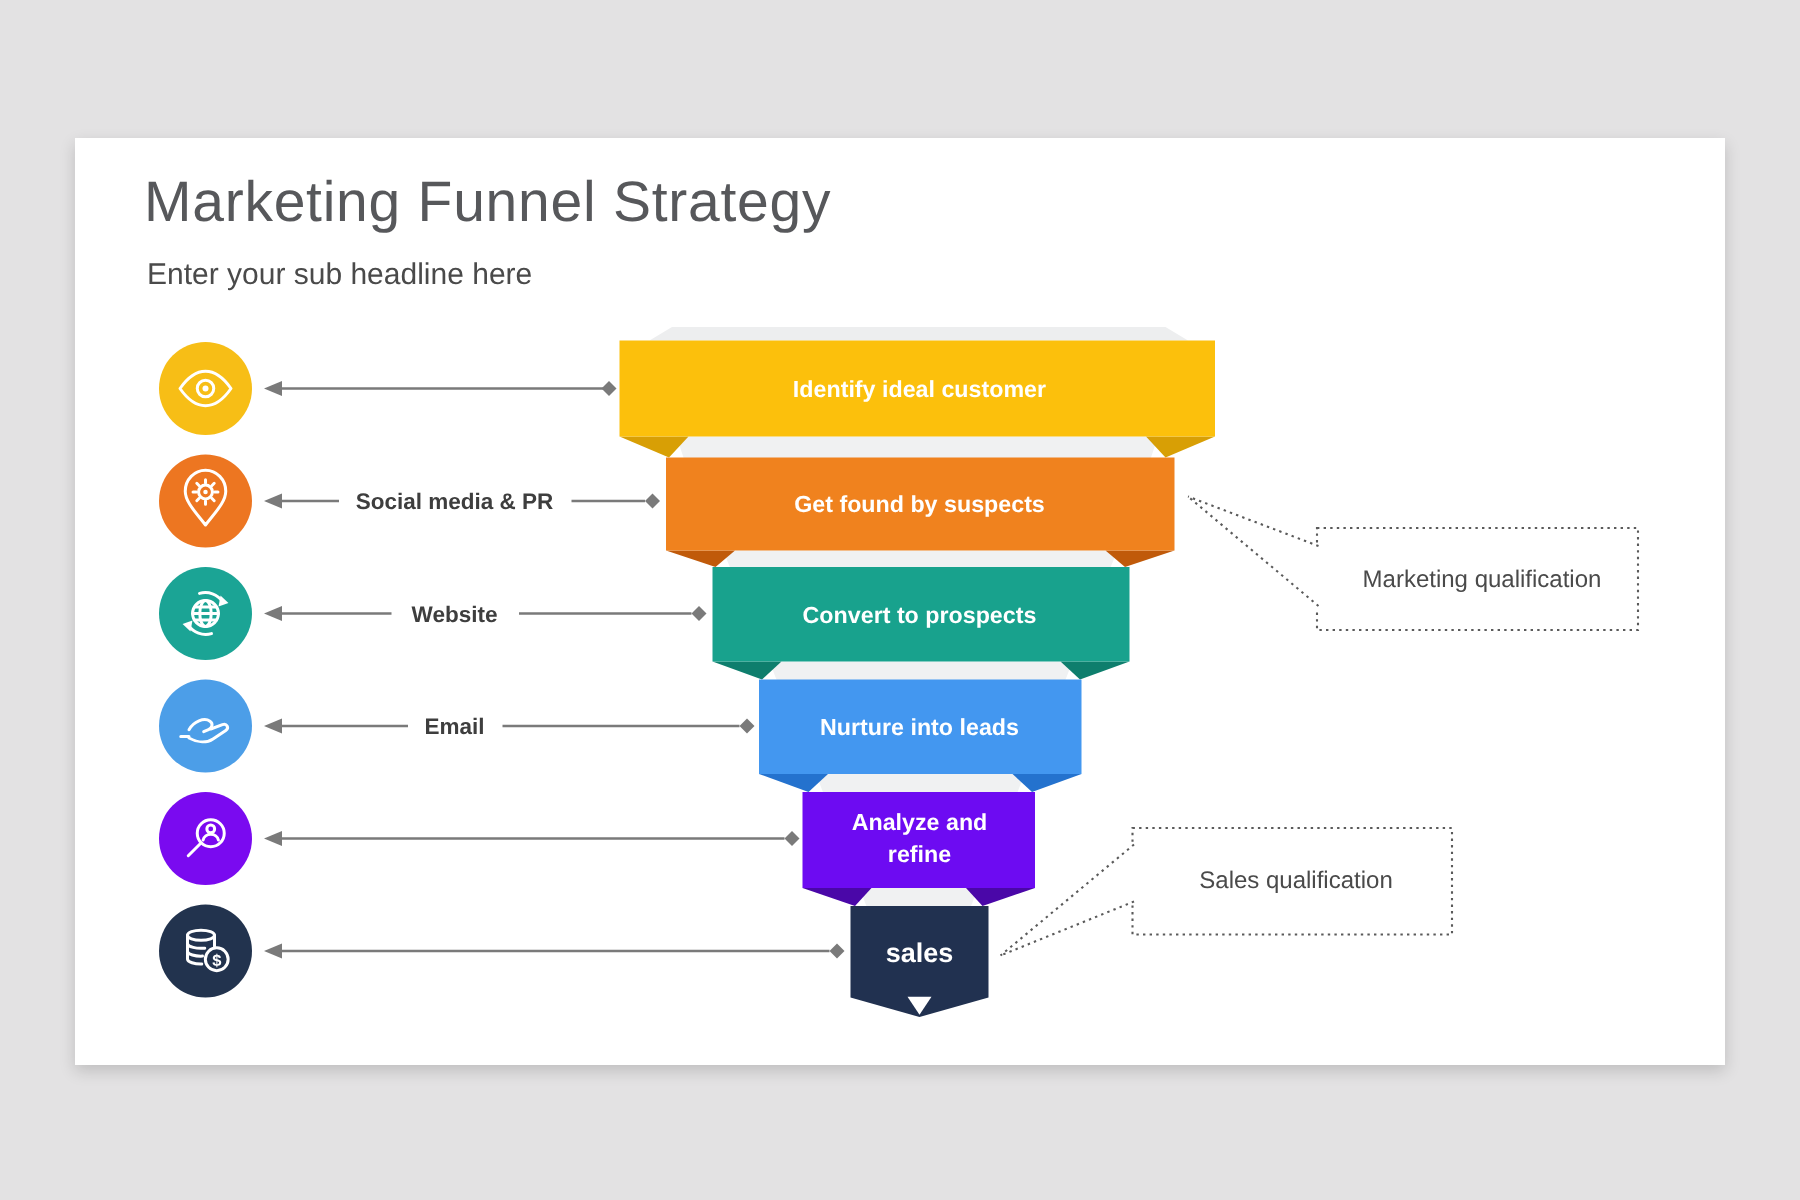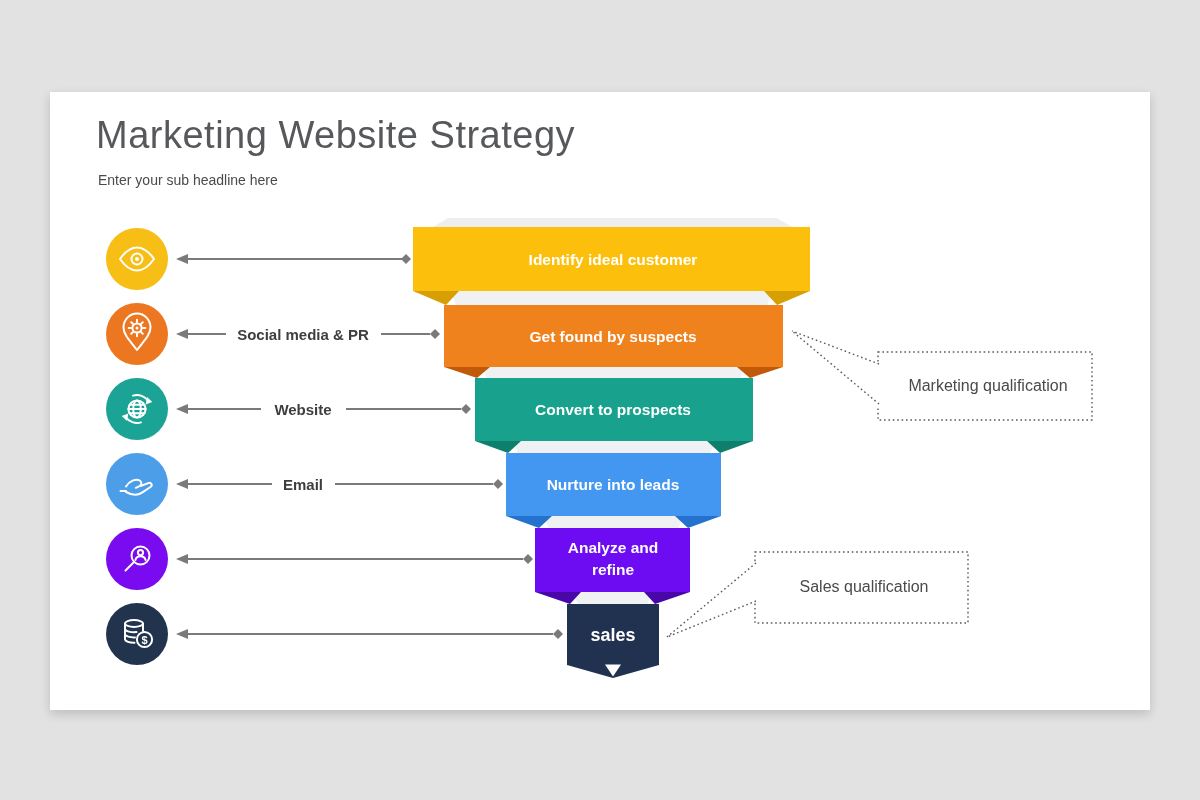--- a/index.html
+++ b/index.html
@@ -16,39 +16,39 @@
     background:#ffffff;
     box-shadow:0 4px 10px rgba(0,0,0,0.16);
   }
   .title {
     position:absolute; left:46px; top:22px; margin:0;
     font-size:38px; font-weight:400; color:#57585b;
     letter-spacing:0.5px;
   }
   .subtitle {
     position:absolute; left:48px; top:80px; margin:0;
-    font-size:14px; color:#4a4a4a;
+    font-size:20px; color:#4a4a4a;
   }
   .diagram { position:absolute; left:0; top:0; }
   svg text { font-family:"Liberation Sans", sans-serif; }
   .band-label  { fill:#ffffff; font-size:15.5px; font-weight:bold; text-anchor:middle; }
   .band-label-lg { fill:#ffffff; font-size:18px; font-weight:bold; text-anchor:middle; }
   .channel-label { fill:#3e3e3e; font-size:15px; font-weight:bold; text-anchor:middle; }
   .callout-label { fill:#4a4a4a; font-size:16px; text-anchor:middle; }
   .arrow-line { stroke:#7a7a7a; stroke-width:1.8; }
   .arrow-fill { fill:#7a7a7a; }
   .dotted { stroke:#5a5a5a; stroke-width:1.4; fill:none; stroke-dasharray:1.6,2.8; }
   .icon-stroke { stroke:#ffffff; fill:none; stroke-width:2; stroke-linecap:round; stroke-linejoin:round; }
   .gray-trap { fill:#f0f1f2; }
 </style>
 </head>
 <body>
 
 <div class="card">
-  <h1 class="title">Marketing Website Strategy</h1>
+  <h1 class="title">Marketing Funnel Strategy</h1>
   <p class="subtitle">Enter your sub headline here</p>
 
   <svg class="diagram" width="1100" height="618" viewBox="0 0 1100 618">
 
     <g>
       <polygon points="398,126 727,126 742,135 383,135" fill="#edeeef"></polygon>
 
       <g>
         <polygon class="gray-trap" points="401,199 722,199 717,214 406,214"></polygon>
         <polygon points="363,199 409,199 396,213" fill="#d89f05"></polygon>

